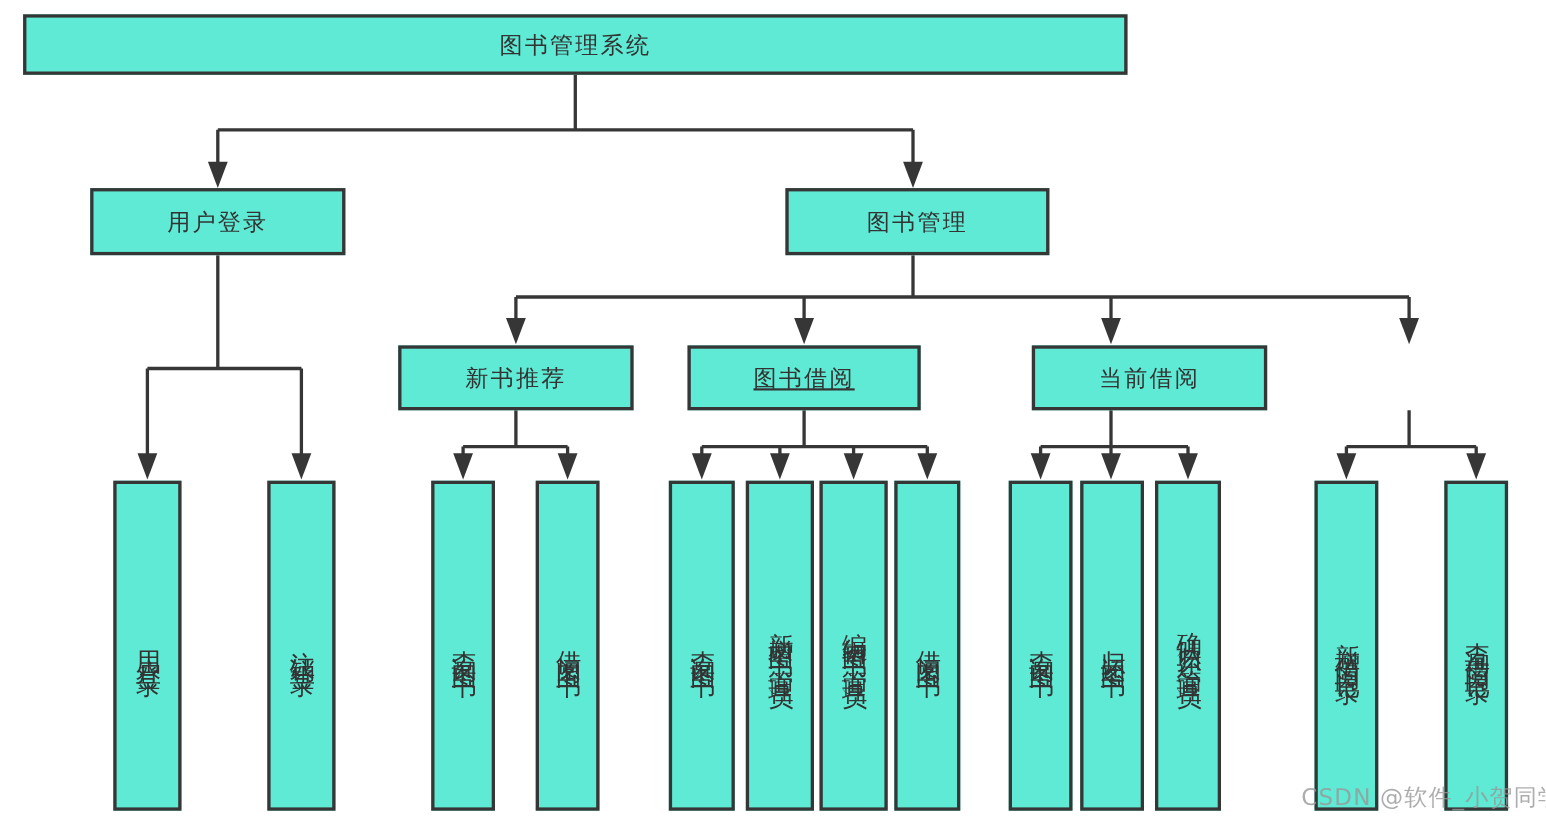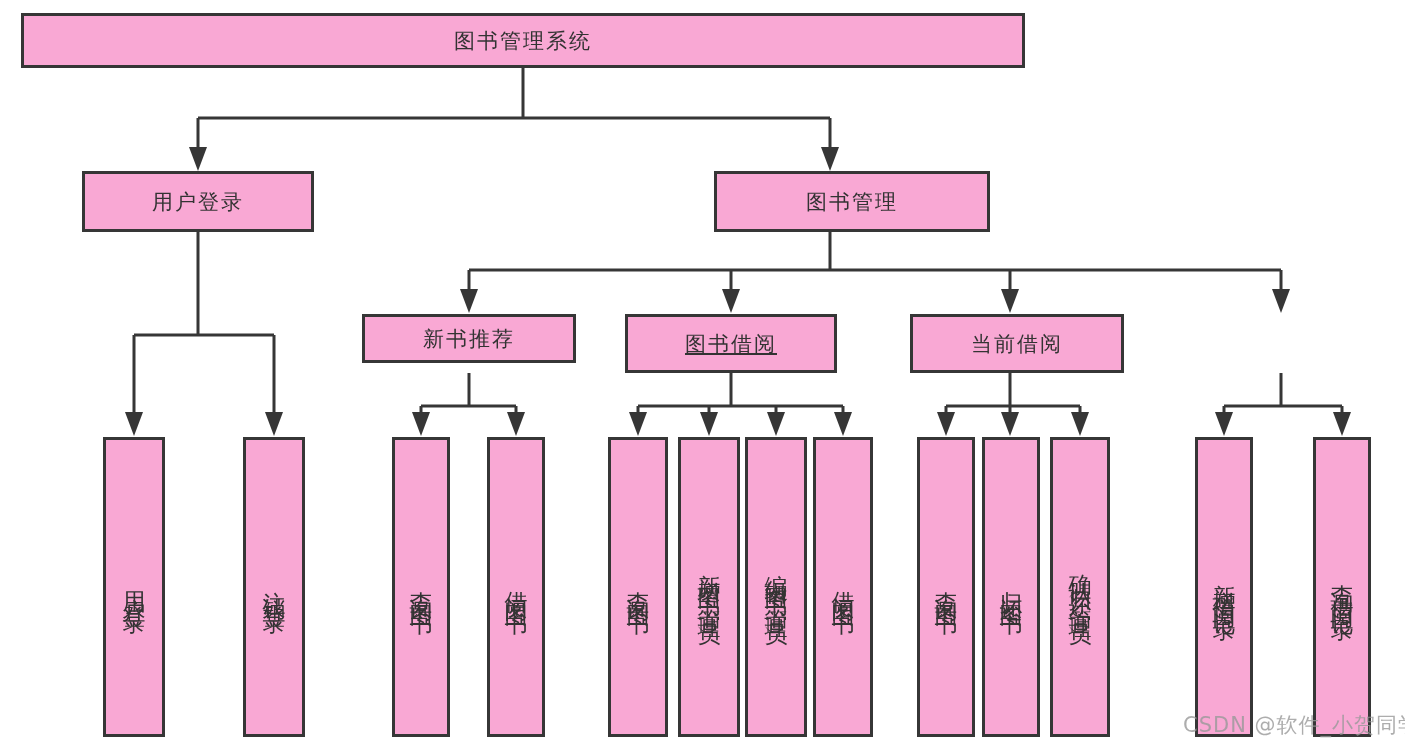--- a/index.html
+++ b/index.html
@@ -18,21 +18,21 @@
   #connectors {
     position: absolute;
     left: 0; top: 0;
     width: 1405px;
     height: 747px;
     pointer-events: none;
   }
   .node {
     position: absolute;
     box-sizing: border-box;
-    background: #f9a8d4;
+    background: #5eead4;
     border: 3px solid #363636;
     color: #333333;
     display: flex;
     align-items: center;
     justify-content: center;
     text-align: center;
   }
   .hnode {
     font-size: 21px;
     letter-spacing: 2px;
@@ -102,25 +102,25 @@
     <polygon class="arrow" points="1071,412 1089,412 1080,436"></polygon>
 
     <path class="conn" d="M1281 373 V406 M1224 406 H1342 M1224 406 V414 M1342 406 V414"></path>
     <polygon class="arrow" points="1215,412 1233,412 1224,436"></polygon>
     <polygon class="arrow" points="1333,412 1351,412 1342,436"></polygon>
   </svg>
 
   <div class="node hnode" style="left:21px; top:13px; width:1004px; height:55px;">图书管理系统</div>
 
   <div class="node hnode" style="left:82px; top:171px; width:232px; height:61px;">用户登录</div>
-  <div class="node hnode" style="left:714px; top:171px; width:276px; height:61px;text-align:right;">图书管理</div>
+  <div class="node hnode" style="left:714px; top:171px; width:240px; height:61px;text-align:right;">图书管理</div>
 
-  <div class="node hnode" style="left:362px; top:314px; width:214px; height:49px;">新书推荐</div>
+  <div class="node hnode" style="left:362px; top:314px; width:214px; height:59px;">新书推荐</div>
   <div class="node hnode" style="left:625px; top:314px; width:212px; height:59px;text-decoration:underline;">图书借阅</div>
-  <div class="node hnode" style="left:910px; top:314px; width:214px; height:59px;">当前借阅</div>
+  <div class="node hnode" style="left:938px; top:314px; width:214px; height:59px;">当前借阅</div>
 
   <div class="node vnode" style="left:103px; top:437px; width:62px; height:300px;">
     <span class="vtext">用户登录</span>
   </div>
   <div class="node vnode" style="left:243px; top:437px; width:62px; height:300px;">
     <span class="vtext">注销登录</span>
   </div>
 
   <div class="node vnode" style="left:392px; top:437px; width:58px; height:300px;">
     <span class="vtext">查询图书</span>

